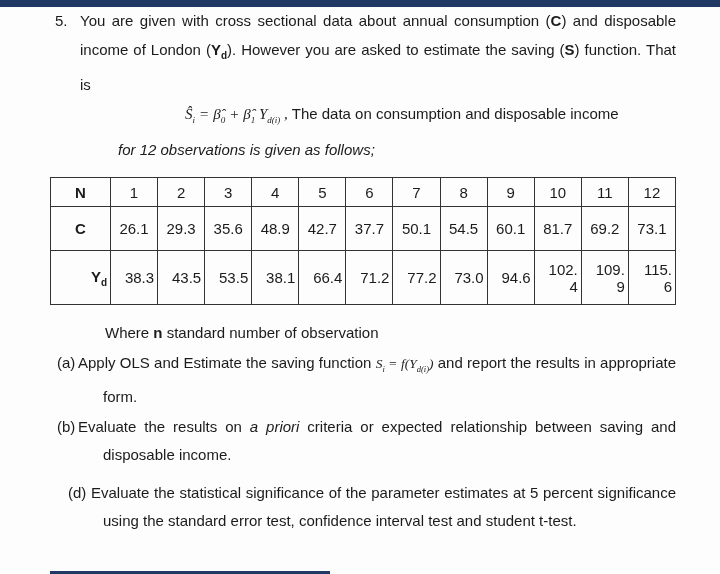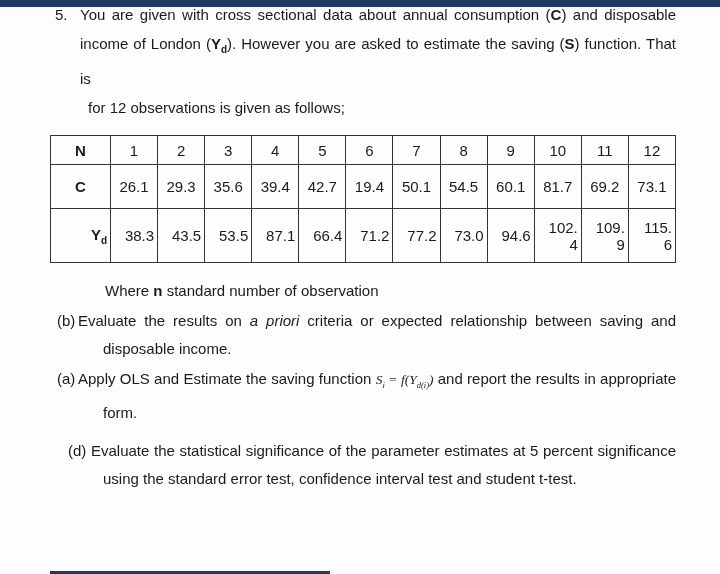--- a/index.html
+++ b/index.html
@@ -15,26 +15,26 @@
   .top-bar {
     position:absolute; top:0; left:0;
     width:720px; height:7px;
     background:#1f3864;
   }
   .bottom-bar {
     position:absolute; bottom:0; left:50px;
     width:280px; height:3px;
     background:#1f3864;
   }
-  .content { }
+  .content { padding-top:6px; }
   .para { line-height:29px; text-align:justify; }
   .p5 { margin:0 44px 0 80px; text-indent:-25px; }
   .num { display:inline-block; width:25px; text-indent:0; }
   .eqline { margin-left:185px; line-height:30px; white-space:nowrap; }
-  .eqline2 { margin-left:88px; line-height:30px; }
+  .eqline2 { margin-left:118px; line-height:30px;font-style:italic; }
   .eq { font-family:"Liberation Serif","DejaVu Serif",serif; font-style:italic; font-size:15px; }
   .eq .op { margin:0 4px; }
   .eq sub { font-size:9px; }
   sub { font-size:10px; }
   table {
     border-collapse:collapse;
     margin:12px 0 0 50px;
     width:626px;
     table-layout:fixed;
   }
@@ -65,20 +65,21 @@
 </style>
 </head>
 <body>
 
 <div class="top-bar"></div>
 
 <div class="content">
 
   <p class="para p5"><span class="num">5.</span><span>You are given with cross sectional data about annual consumption (</span><b>C</b><span>) and disposable income of London (</span><b>Y</b><sub><b>d</b></sub><span>). However you are asked to estimate the saving (</span><b>S</b><span>) function. That is</span></p>
 
+  <p class="eqline"><span class="eq"><span>Ŝ</span><sub>i</sub><span class="op">=</span><span>β̂</span><sub>0</sub><span class="op">+</span><span>β̂</span><sub>1</sub> <span>Y</span><sub>d(i)</sub> <span>,</span></span> <span>The data on consumption and disposable income</span></p>
 
   <p class="eqline2">for 12 observations is given as follows;</p>
 
   <table>
     <colgroup>
         <col class="first">
         <col>
         <col>
         <col>
         <col>
@@ -105,55 +106,55 @@
         <td>9</td>
         <td>10</td>
         <td>11</td>
         <td>12</td>
       </tr>
       <tr class="row-c">
         <td class="lbl">C</td>
         <td>26.1</td>
         <td>29.3</td>
         <td>35.6</td>
-        <td>39.4</td>
+        <td>48.9</td>
         <td>42.7</td>
-        <td>19.4</td>
+        <td>37.7</td>
         <td>50.1</td>
         <td>54.5</td>
         <td>60.1</td>
         <td>81.7</td>
         <td>69.2</td>
         <td>73.1</td>
       </tr>
       <tr class="row-yd">
         <td class="lbl"><span>Y</span><sub><b>d</b></sub></td>
         <td>38.3</td>
         <td>43.5</td>
         <td>53.5</td>
-        <td>87.1</td>
+        <td>38.1</td>
         <td>66.4</td>
         <td>71.2</td>
         <td>77.2</td>
         <td>73.0</td>
         <td>94.6</td>
         <td>102.
 4</td>
         <td>109.
 9</td>
         <td>115.
 6</td>
       </tr>
     </tbody>
   </table>
 
   <p class="where"><span>Where </span><b>n</b><span> standard number of observation</span></p>
 
+  <p class="para item item-a"><span class="marker">(a)</span><span>Apply OLS and Estimate the saving function </span><span class="eq-small"><span>S</span><sub>i</sub><span> = </span><span>f</span><span>(</span><span>Y</span><sub>d(i)</sub><span>)</span></span><span> and report the results in appropriate form.</span></p>
+
   <p class="para item item-b"><span class="marker">(b)</span><span>Evaluate the results on </span><i>a priori</i><span> criteria or expected relationship between saving and disposable income.</span></p>
-
-  <p class="para item item-a"><span class="marker">(a)</span><span>Apply OLS and Estimate the saving function </span><span class="eq-small"><span>S</span><sub>i</sub><span> = </span><span>f</span><span>(</span><span>Y</span><sub>d(i)</sub><span>)</span></span><span> and report the results in appropriate form.</span></p>
 
 
   <p class="para item item-d"><span class="marker">(d)</span><span>Evaluate the statistical significance of the parameter estimates at 5 percent significance using the standard error test, confidence interval test and student t-test.</span></p>
 
 </div>
 
 <div class="bottom-bar"></div>
 
 </body></html>

